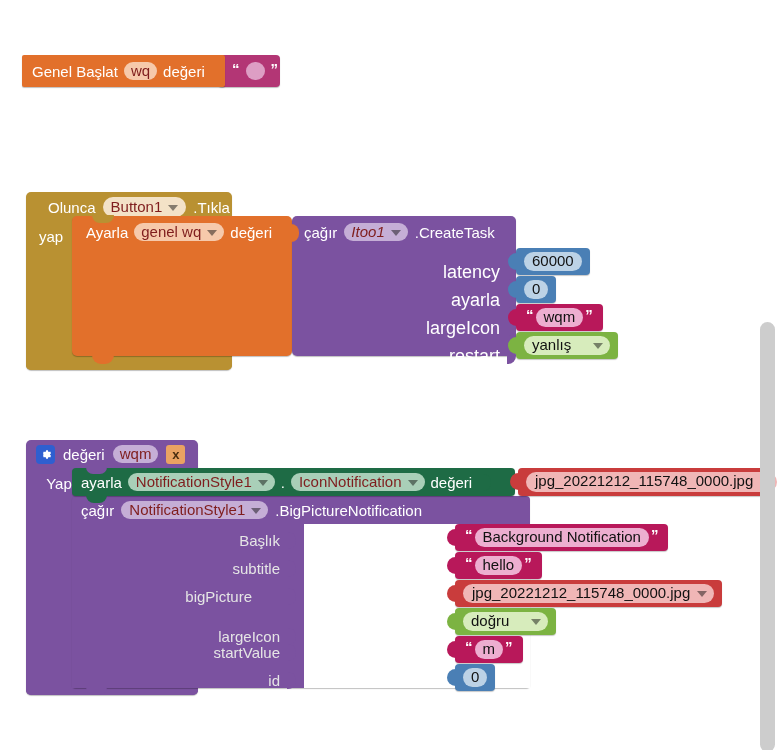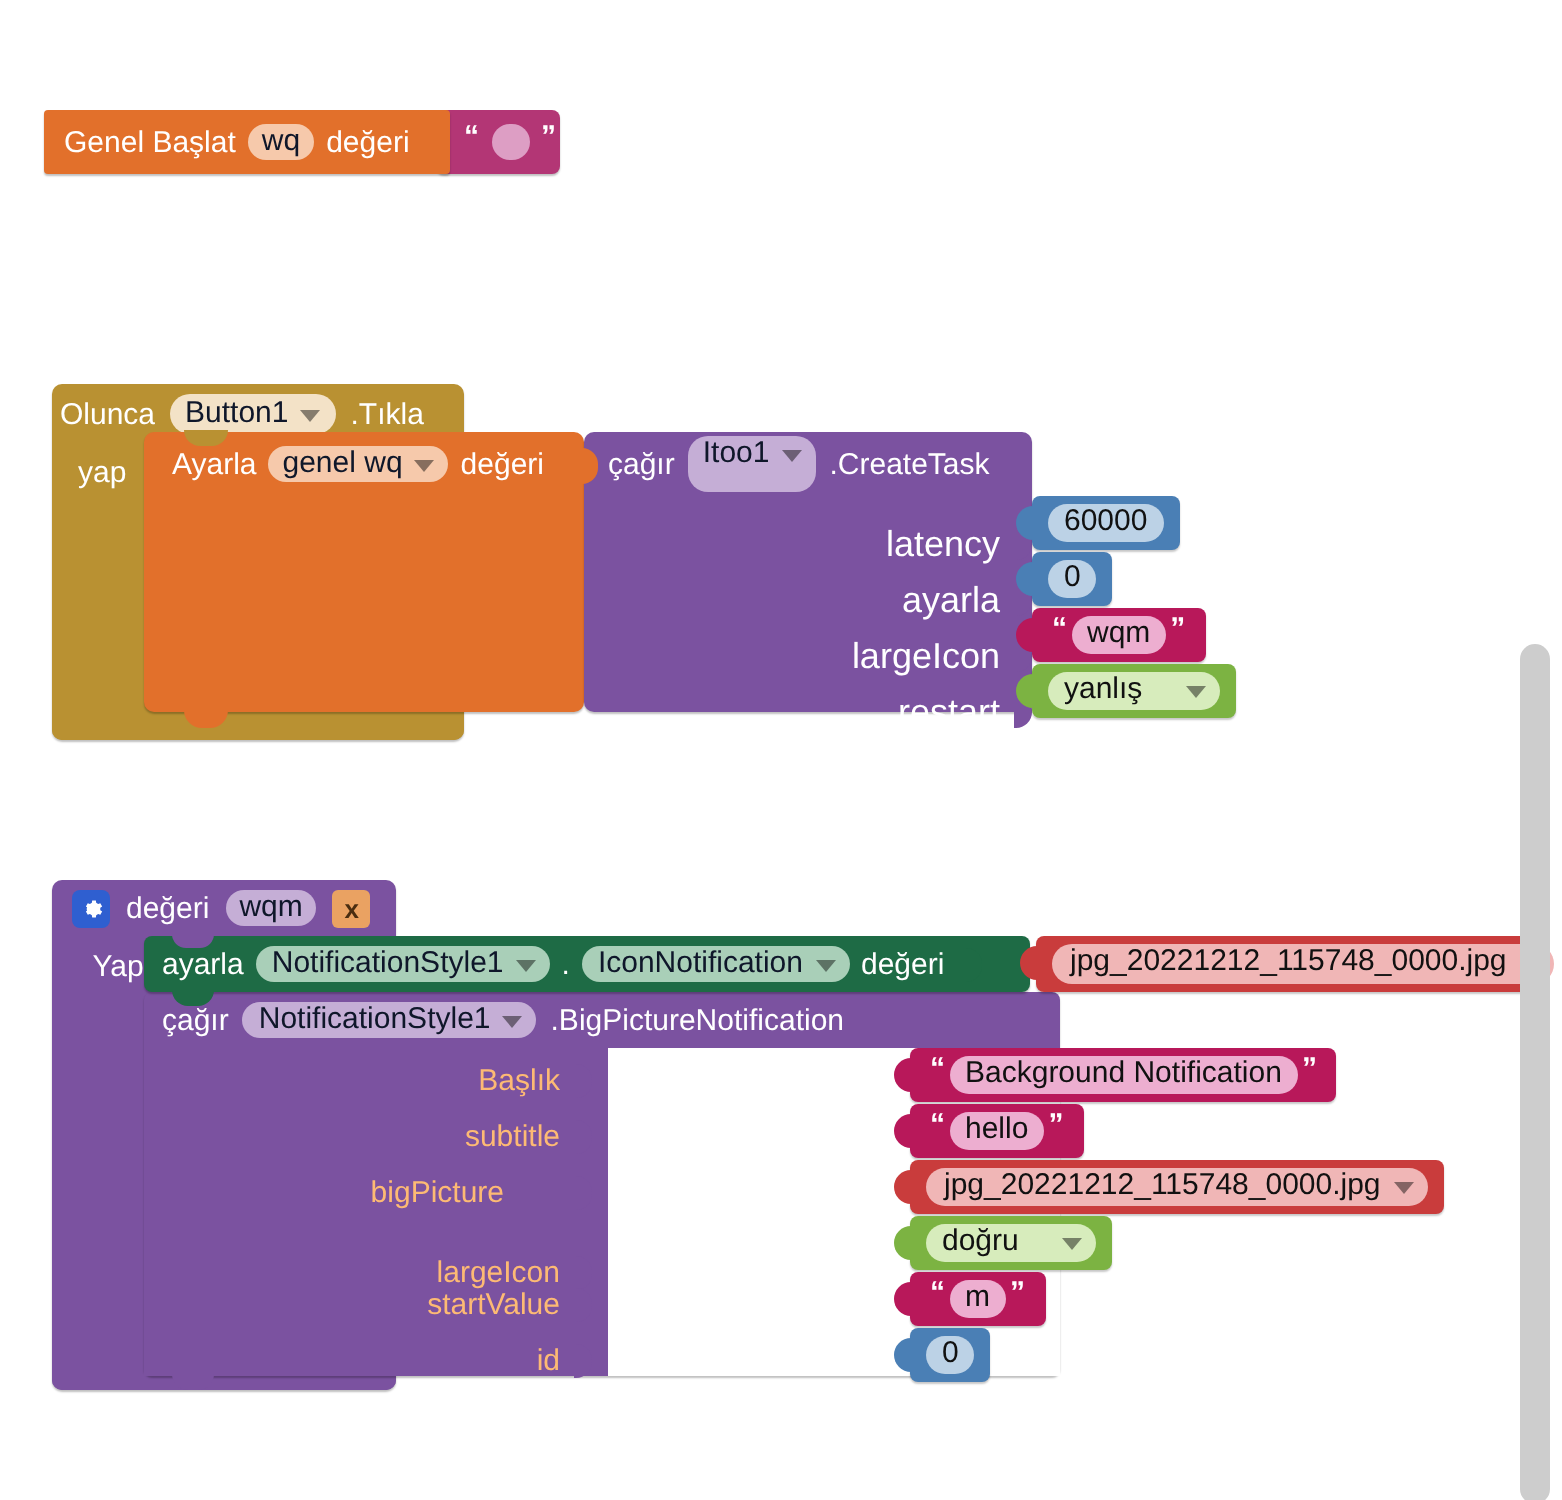--- a/index.html
+++ b/index.html
@@ -40,21 +40,21 @@
   }
 
   
   .pill {
     display: inline-flex;
     align-items: center;
     gap: 5px;
     border-radius: 11px;
     padding: 2px 8px 3px 8px;
     font-size: 15px;
-    color: #0f172a;
+    color: #7f1d1d;
     line-height: 1;
   }
   .pill.light { background: #f3e2c7; }
 
   .caret {
     display: inline-block;
     width: 0; height: 0;
     border-left: 5px solid transparent;
     border-right: 5px solid transparent;
     border-top: 6px solid rgba(0,0,0,0.45);
@@ -133,21 +133,21 @@
   
   #block-when-click {
     left: 26px; top: 192px;
     width: 206px; height: 178px;
     background: #b99132;
     border-radius: 5px;
     z-index: 1;
   }
   #block-when-click .hat-row {
     height: 30px;
-    padding-left: 4px;
+    padding-left: 22px;
     gap: 7px;
   }
   #block-when-click .do-label {
     position: absolute;
     left: 13px; top: 37px;
     font-size: 15px;
     color: #ffffff;
   }
   #block-when-click .inner-cut {
     position: absolute;
@@ -203,21 +203,22 @@
     z-index: 3;
   }
   #block-create-task .hdr {
     height: 32px;
     padding-left: 12px;
     gap: 7px;
   }
   #block-create-task .pill {
     background: #c5aed6;
     border-radius: 10px;
-    padding: 1px 7px 12px 7px;
+    padding: 1px 7px 2px 7px;
+    font-style: italic;
   }
   #block-create-task .notch-left {
     position: absolute;
     left: -1px; top: 8px;
     width: 8px; height: 18px;
     background: #e2702b;
     border-radius: 0 9px 9px 0;
   }
   .param-row {
     position: absolute;
@@ -447,21 +448,21 @@
     position: absolute;
     left: 0;
     width: 232px;
     height: 28px;
     display: flex;
     align-items: center;
     justify-content: flex-end;
     padding-right: 8px;
     box-sizing: border-box;
     font-size: 15px;
-    color: #fdba74;
+    color: #e5e5e5;
     white-space: nowrap;
   }
 
   
   #vscroll {
     position: absolute;
     right: 6px;
     top: 322px;
     width: 15px;
     height: 430px;

